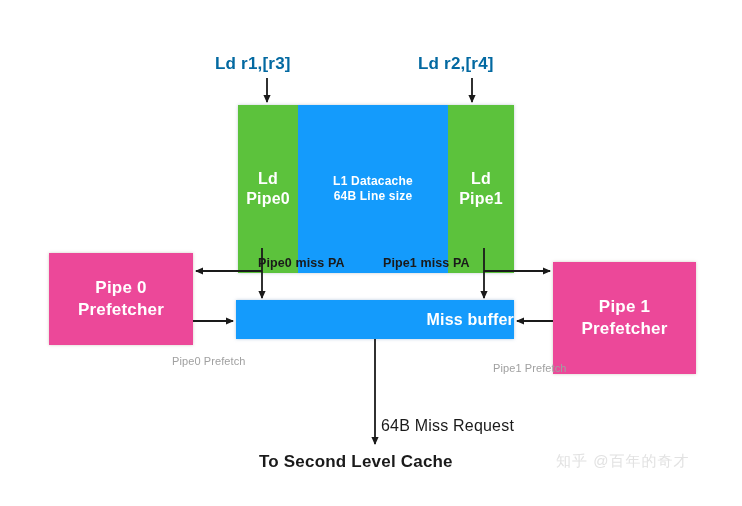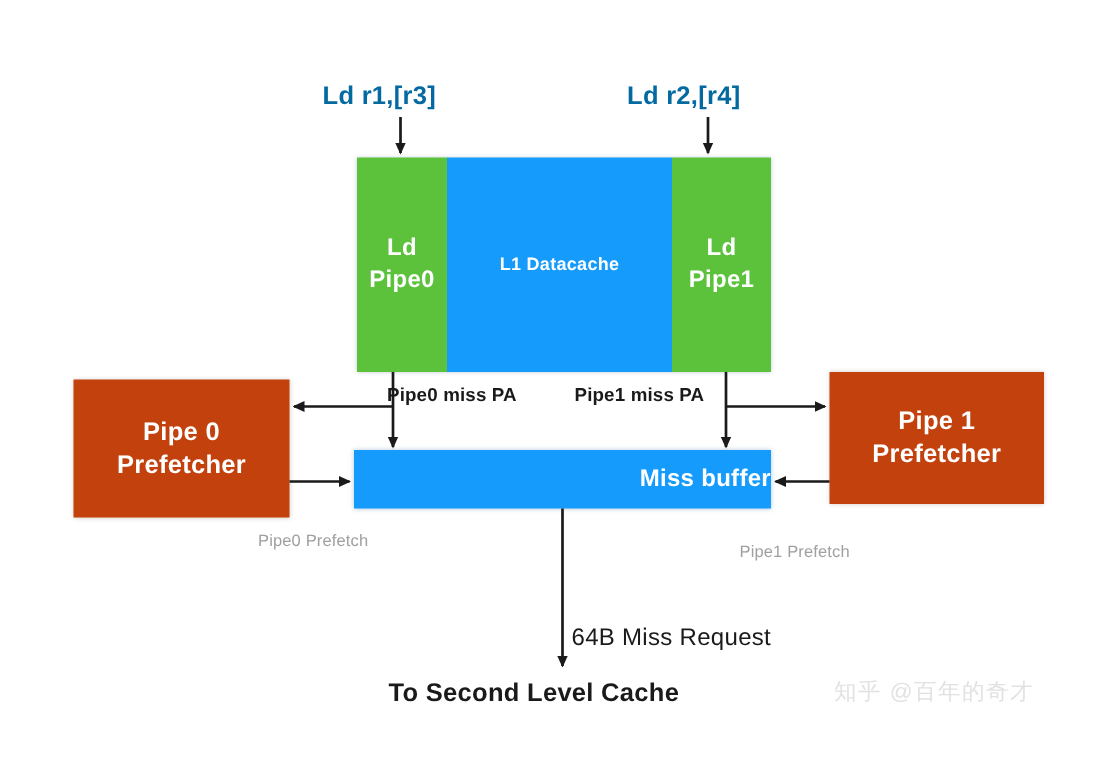--- a/index.html
+++ b/index.html
@@ -31,21 +31,21 @@
   }
   #ld-label-left  { left: 215px; top: 54px; }
   #ld-label-right { left: 418px; top: 54px; }
 
   
   #cache-block {
     position: absolute;
     left: 238px;
     top: 105px;
     width: 276px;
-    height: 143px;
+    height: 168px;
     display: flex;
     box-shadow: 0 0 3px rgba(120,140,160,0.45);
   }
   .cache-seg {
     display: flex;
     flex-direction: column;
     align-items: center;
     justify-content: center;
     text-align: center;
     color: #ffffff;
@@ -57,35 +57,35 @@
   .seg-green { background: #5cc23c; }
   .seg-blue  { background: #149bfc; }
   #ld-pipe0-box { width: 60px; }
   #l1-cache-box { width: 150px; font-size: 12px; }
   #ld-pipe1-box { width: 66px; }
   .cache-seg .line { display: block; }
 
   
   .prefetcher {
     position: absolute;
-    background: #c2410c;
+    background: #ec4899;
     color: #ffffff;
     display: flex;
     flex-direction: column;
     align-items: center;
     justify-content: center;
     font-size: 17px;
     font-weight: bold;
     line-height: 1.3;
     text-align: center;
     letter-spacing: 0.2px;
     box-shadow: 0 0 3px rgba(150,130,110,0.4);
   }
   #pipe0-prefetcher { left: 49px;  top: 253px; width: 144px; height: 92px; }
-  #pipe1-prefetcher { left: 553px; top: 248px; width: 143px; height: 88px; text-align: center; }
+  #pipe1-prefetcher { left: 553px; top: 262px; width: 143px; height: 112px; text-align: center; }
 
   
   #miss-buffer {
     position: absolute;
     left: 236px;
     top: 300px;
     width: 278px;
     height: 39px;
     background: #149bfc;
     color: #ffffff;
@@ -165,20 +165,21 @@
 
   <div id="cache-block">
 
     <div class="cache-seg seg-green" id="ld-pipe0-box">
       <span class="line">Ld</span>
       <span class="line">Pipe0</span>
     </div>
 
     <div class="cache-seg seg-blue" id="l1-cache-box">
       <span class="line">L1 Datacache</span>
+      <span class="line">64B Line size</span>
     </div>
 
     <div class="cache-seg seg-green" id="ld-pipe1-box">
       <span class="line">Ld</span>
       <span class="line">Pipe1</span>
     </div>
 
   </div>
 
   <div class="prefetcher" id="pipe0-prefetcher">

